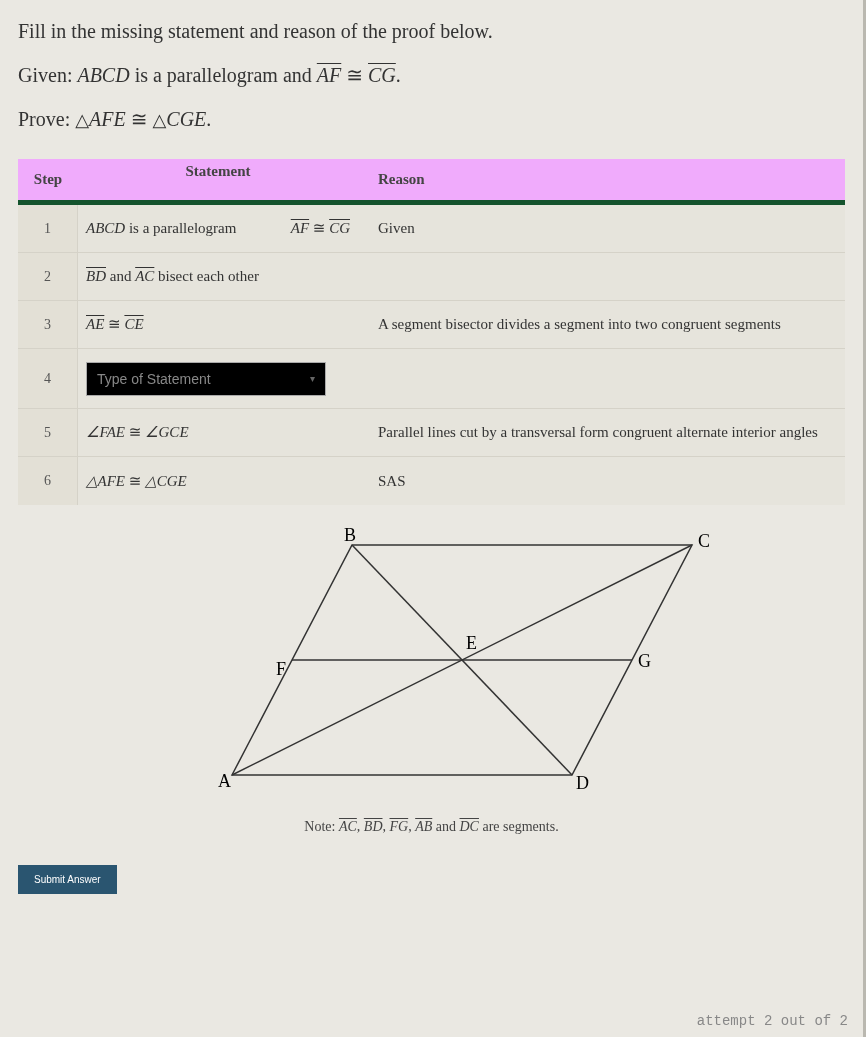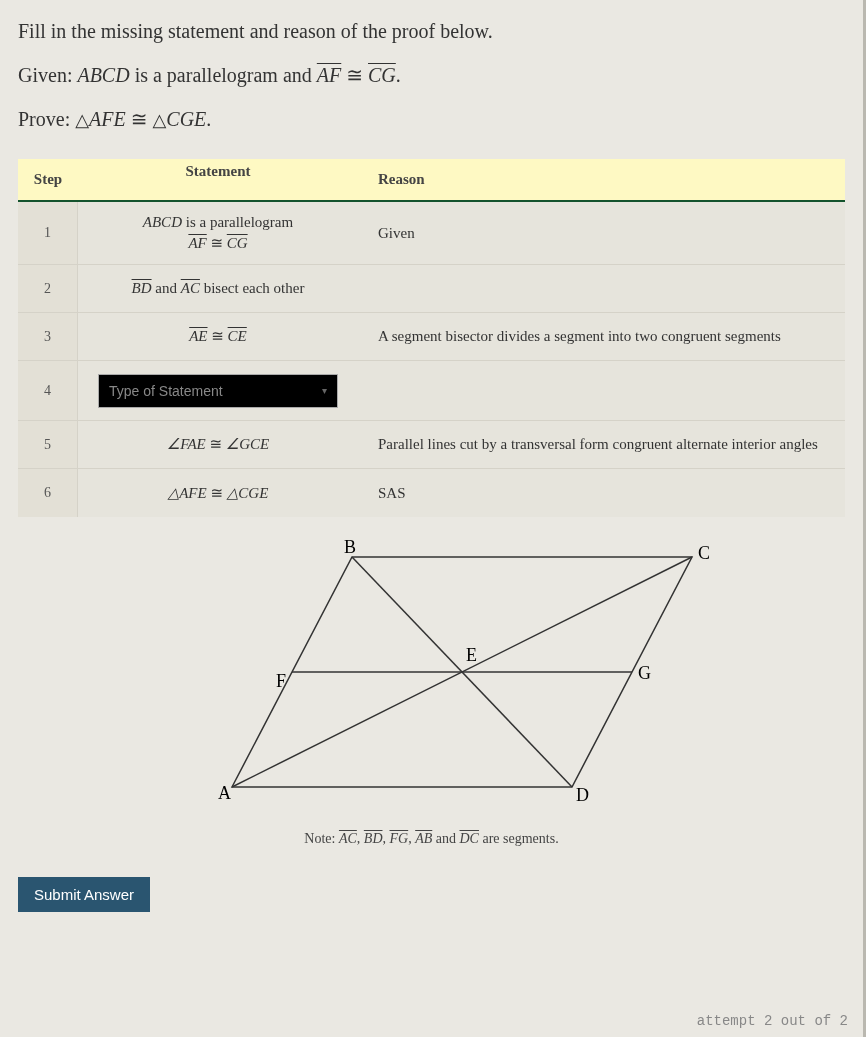--- a/index.html
+++ b/index.html
@@ -5,35 +5,35 @@
 *{box-sizing:border-box;margin:0;padding:0}
 body{font-family:Georgia,serif;background:#e8e6e0;width:866px;min-height:1037px;position:relative}
 .paper{background:#eae8e2;padding:20px 18px;min-height:1037px;border-right:3px solid #bab8b0}
 .instruction{font-size:20px;color:#333;margin-bottom:20px}
 .given{font-size:20px;color:#333;margin-bottom:20px}
 .prove{font-size:20px;color:#333;margin-bottom:28px}
 .math-it{font-style:italic;font-family:Liberation Serif, serif}
 .overline{text-decoration:overline;text-decoration-thickness:1px}
 .tri{display:inline-block;font-size:18px}
 .table-wrap{background:#e6e4dc;border-radius:4px 4px 0 0;overflow:visible}
-.thead{display:flex;background:#fef9c3;border-bottom:2px solid #14532d}
+.thead{display:flex;background:#f0abfc;border-bottom:5px solid #14532d}
 .thead .step-col{width:60px;text-align:center;padding:12px 6px;font-weight:bold;font-size:15px;color:#444}
 .thead .stmt-col{width:280px;text-align:center;padding:4px 6px;font-weight:bold;font-size:15px;color:#444}
 .thead .reason-col{flex:1;text-align:left;padding:12px 6px 12px 20px;font-weight:bold;font-size:15px;color:#444}
 .row{display:flex;border-bottom:1px solid #d5d2c8;align-items:stretch;min-height:48px}
 .row:last-child{border-bottom:none}
 .step-cell{width:60px;display:flex;align-items:center;justify-content:center;background:#e3e0d6;border-right:1px solid #d5d2c8;font-size:14px;color:#555}
-.stmt-cell{width:280px;display:flex;align-items:center;justify-content:center;padding:10px 8px;font-size:15px;color:#333;text-align:center;flex-direction:column}
+.stmt-cell{width:280px;display:flex;align-items:center;justify-content:space-between;padding:10px 8px;font-size:15px;color:#333;text-align:center;flex-direction:row}
 .reason-cell{flex:1;display:flex;align-items:center;padding:10px 8px 10px 20px;font-size:15px;color:#333}
 .stmt-line{display:block;text-align:center;line-height:1.4}
 .dropdown{width:240px;height:34px;border:1px solid #aaa;background:#000000;display:flex;align-items:center;justify-content:space-between;padding:0 10px;font-size:14px;color:#888;font-family:Arial,sans-serif}
 .dropdown .chev{font-size:10px;color:#666}
 .figure-wrap{display:flex;justify-content:center;margin:20px 0 10px 0}
 .note{text-align:center;font-size:14px;color:#444;margin-top:24px;margin-bottom:30px}
-.submit-btn{background:#2a5570;color:#fff;border:none;padding:9px 16px;font-size:15px;font-family:Arial,sans-serif;cursor:pointer}
+.submit-btn{background:#2a5570;color:#fff;border:none;padding:9px 16px;font-size:10px;font-family:Arial,sans-serif;cursor:pointer}
 .attempt{position:absolute;bottom:8px;right:18px;font-size:14px;color:#888;font-family:Liberation Mono, monospace}
 .cong{font-family:'Times New Roman',serif}
 svg text{font-family:'Times New Roman',serif;font-size:18px}
 </style>
 </head>
 <body>
 
 <div class="paper">
   <p class="instruction">Fill in the missing statement and reason of the proof below.</p>
 

